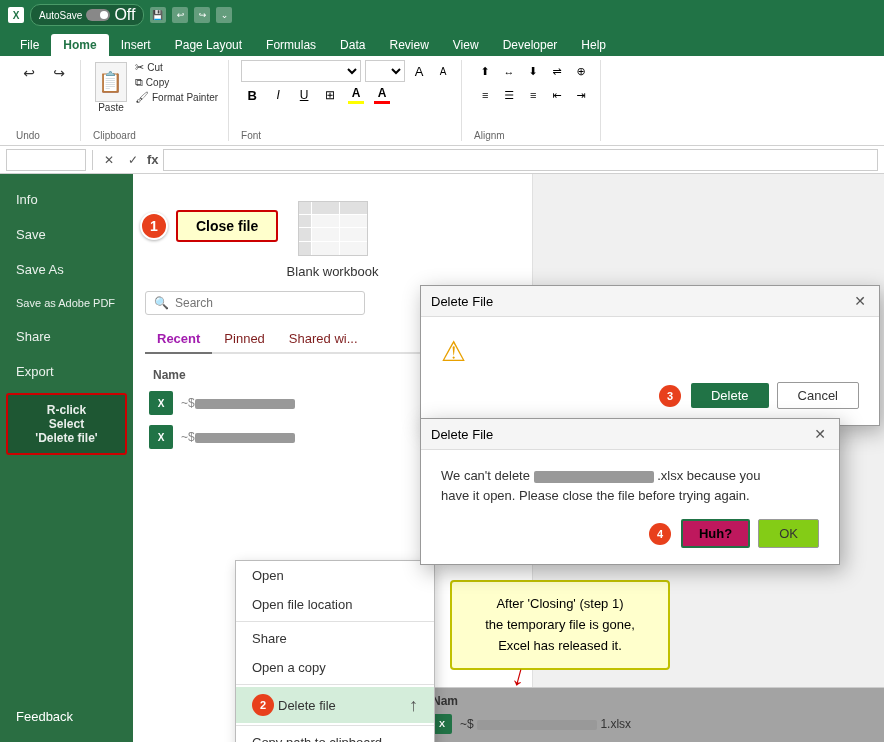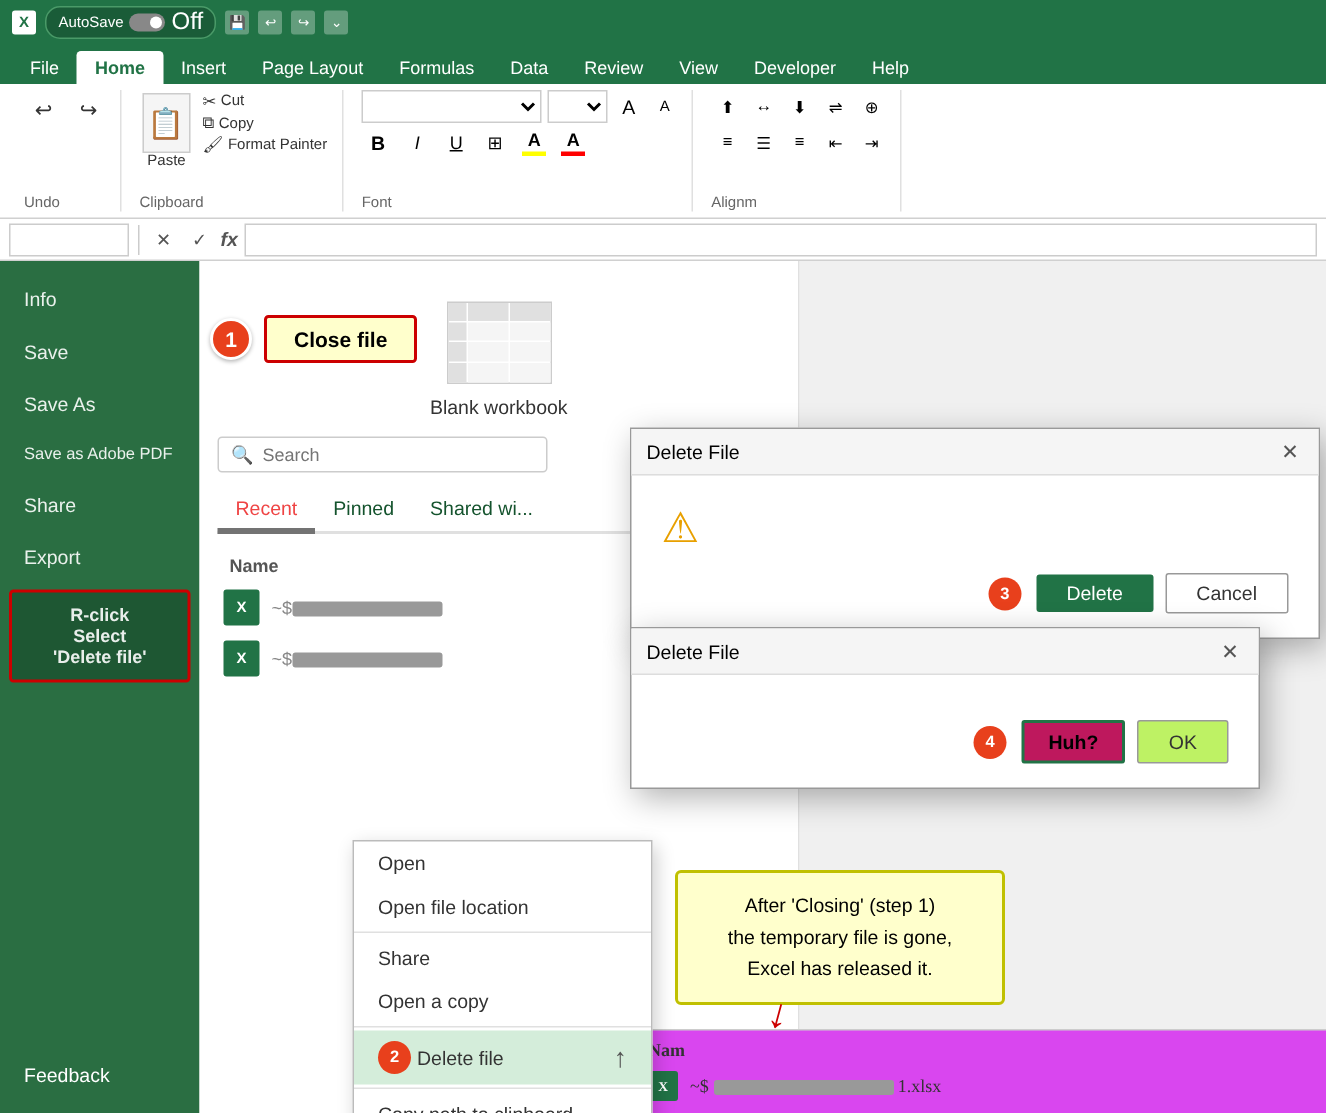--- a/index.html
+++ b/index.html
@@ -99,21 +99,21 @@
       background: white;
       border-bottom: 1px solid #d0d0d0;
       display: flex;
       align-items: center;
       gap: 4px;
       padding: 0 6px;
     }
     .name-box { width: 80px; height: 22px; border: 1px solid #ccc; font-size: 11px; padding: 0 4px; }
     .formula-sep { width: 1px; height: 20px; background: #ccc; margin: 0 2px; }
     .formula-icon-btn { width: 20px; height: 20px; background: none; border: none; cursor: pointer; font-size: 12px; display: flex; align-items: center; justify-content: center; color: #555; }
-    .formula-fx { font-style: italic; font-weight: bold; color: #555; font-size: 13px; }
+    .formula-fx { font-weight: bold; color: #555; font-size: 13px; }
     .formula-input { flex: 1; height: 22px; border: 1px solid #ccc; font-size: 11px; padding: 0 4px; }
 
     
     .step1-area {
       position: absolute;
       top: 210px;
       left: 140px;
       z-index: 50;
       display: flex;
       align-items: center;
@@ -197,22 +197,22 @@
       border: 1px solid #ccc;
       border-radius: 3px;
       padding: 4px 8px;
       margin-bottom: 10px;
       background: white;
       width: 220px;
     }
     .search-icon { margin-right: 6px; color: #888; }
     .search-input { border: none; outline: none; font-size: 12px; flex: 1; }
     .tabs-row { display: flex; gap: 0; margin-bottom: 10px; border-bottom: 2px solid #e0e0e0; }
-    .file-tab { padding: 6px 12px; font-size: 13px; cursor: pointer; color: #14532d; }
-    .file-tab.active { border-bottom: 4px solid #737373; color: #ef4444; font-weight: 400; margin-bottom: -2px; }
+    .file-tab { padding: 6px 12px; font-size: 13px; cursor: pointer; color: #7f1d1d; }
+    .file-tab.active { border-bottom: 2px solid #737373; color: #a21caf; font-weight: 700; margin-bottom: -2px; }
     .file-list { }
     .file-header-row { display: flex; align-items: flex-end; padding: 4px 8px; font-weight: 600; color: #555; font-size: 12px; }
     .file-row { display: flex; align-items: center; gap: 8px; padding: 5px 4px; cursor: pointer; position: relative; }
     .file-icon { width: 24px; height: 24px; background: #217346; color: white; font-size: 10px; font-weight: bold; display: flex; align-items: center; justify-content: center; border-radius: 2px; }
     .file-name { font-size: 12px; flex: 1; }
 
     
     .context-menu {
       position: absolute;
       left: 235px;
@@ -248,21 +248,21 @@
       font-weight: 500;
     }
     .dialog-close { width: 18px; height: 18px; cursor: pointer; display: flex; align-items: center; justify-content: center; font-size: 14px; color: #555; }
     .dialog-body { padding: 16px 20px; }
     .dialog-body-row { display: flex; align-items: flex-start; gap: 12px; }
     .warning-icon { font-size: 28px; color: #e8a000; margin-top: 2px; }
     .dialog-text { font-size: 13px; color: #333; line-height: 1.5; max-width: 340px; }
     .dialog-buttons { display: flex; gap: 8px; justify-content: flex-end; margin-top: 14px; }
     .btn-delete { background: #217346; color: white; border: none; padding: 5px 20px; font-size: 13px; cursor: pointer; border-radius: 2px; }
     .btn-cancel { background: white; color: #333; border: 1px solid #999; padding: 5px 20px; font-size: 13px; cursor: pointer; border-radius: 2px; }
-    .btn-ok { background: #bef264; color: #333; border: 1px solid #999; padding: 5px 20px; font-size: 13px; cursor: pointer; border-radius: 2px; }
+    .btn-ok { background: #84cc16; color: #333; border: 1px solid #999; padding: 5px 20px; font-size: 13px; cursor: pointer; border-radius: 2px; }
     .btn-huh { background: #be185d; border: 2px solid #217346; padding: 5px 16px; font-size: 13px; cursor: pointer; border-radius: 2px; font-weight: bold; }
 
     
     .info-box {
       position: absolute;
       background: #ffffcc;
       border: 2px solid #c0c000;
       border-radius: 4px;
       padding: 12px 16px;
       font-size: 13px;
@@ -271,24 +271,23 @@
       z-index: 150;
       width: 220px;
     }
 
     
     .bottom-file-row {
       position: absolute;
       bottom: 0;
       left: 420px;
       right: 0;
-      background: #d946ef;
+      background: #a3a3a3;
       border-top: 1px solid #ccc;
       padding: 4px 8px;
-      font-family: Liberation Serif, serif;
     }
     .bottom-file-header { font-size: 12px; font-weight: 600; color: #333; padding: 2px 4px; }
     .bottom-file-item { display: flex; align-items: center; gap: 8px; padding: 4px; }
     .bottom-file-icon { width: 20px; height: 20px; background: #217346; color: white; font-size: 9px; font-weight: bold; display: flex; align-items: center; justify-content: center; border-radius: 2px; }
     .bottom-file-name { font-size: 12px; color: #333; }
   </style>
 </head>
 <body>
 
 <div class="title-bar">
@@ -521,20 +520,27 @@
     </div>
   </div>
 </div>
 
 <div class="dialog" style="left:420px;top:418px;width:420px;">
   <div class="dialog-title-bar">
     <span>Delete File</span>
     <div class="dialog-close">✕</div>
   </div>
   <div class="dialog-body">
+    <div class="dialog-text">
+      <span>We can't delete </span>
+      <span style="display:inline-block;background:#999;width:120px;height:12px;vertical-align:middle;border-radius:2px;"></span>
+      <span>.xlsx because you</span>
+      <br>
+      <span>have it open. Please close the file before trying again.</span>
+    </div>
     <div class="dialog-buttons">
       <div style="display:flex;align-items:center;gap:6px;">
         <span class="step-circle-sm">4</span>
         <button class="btn-huh">Huh?</button>
       </div>
       <button class="btn-ok">OK</button>
     </div>
   </div>
 </div>
 

